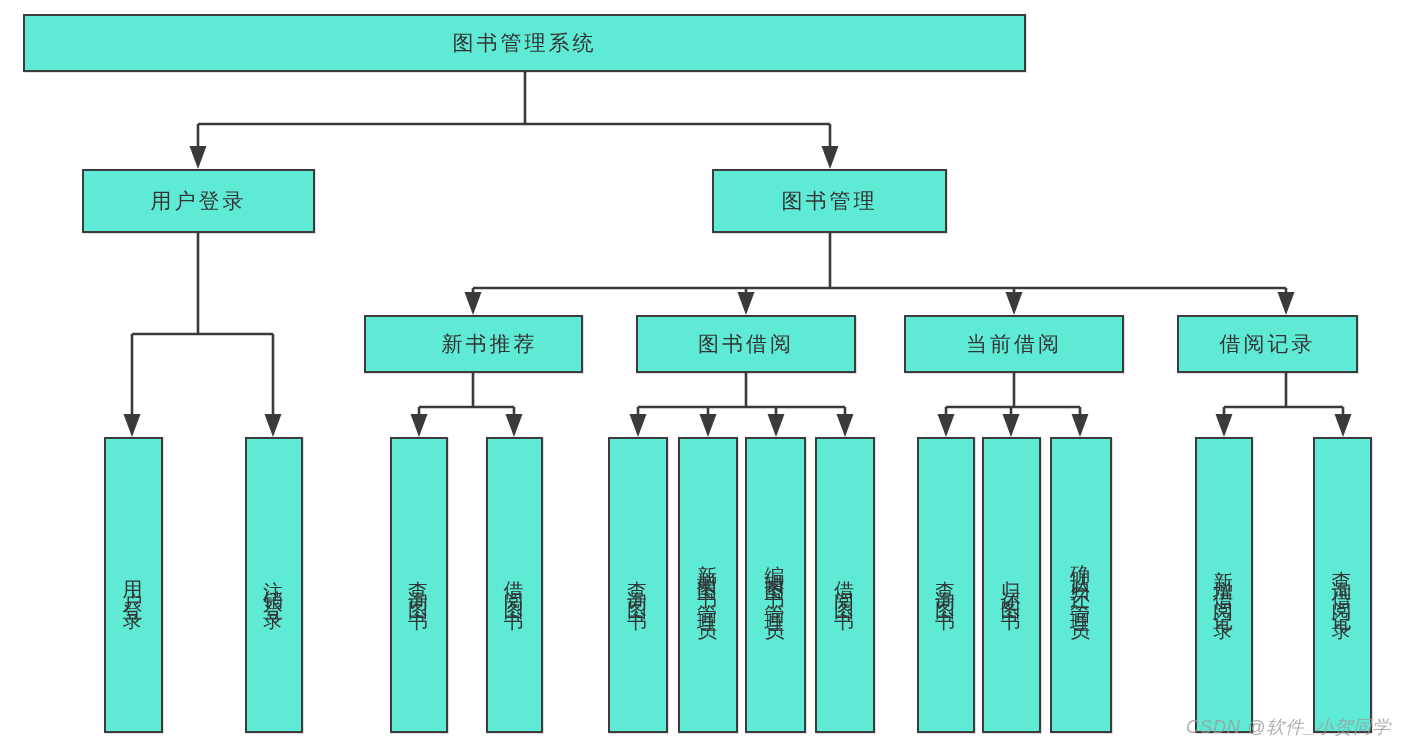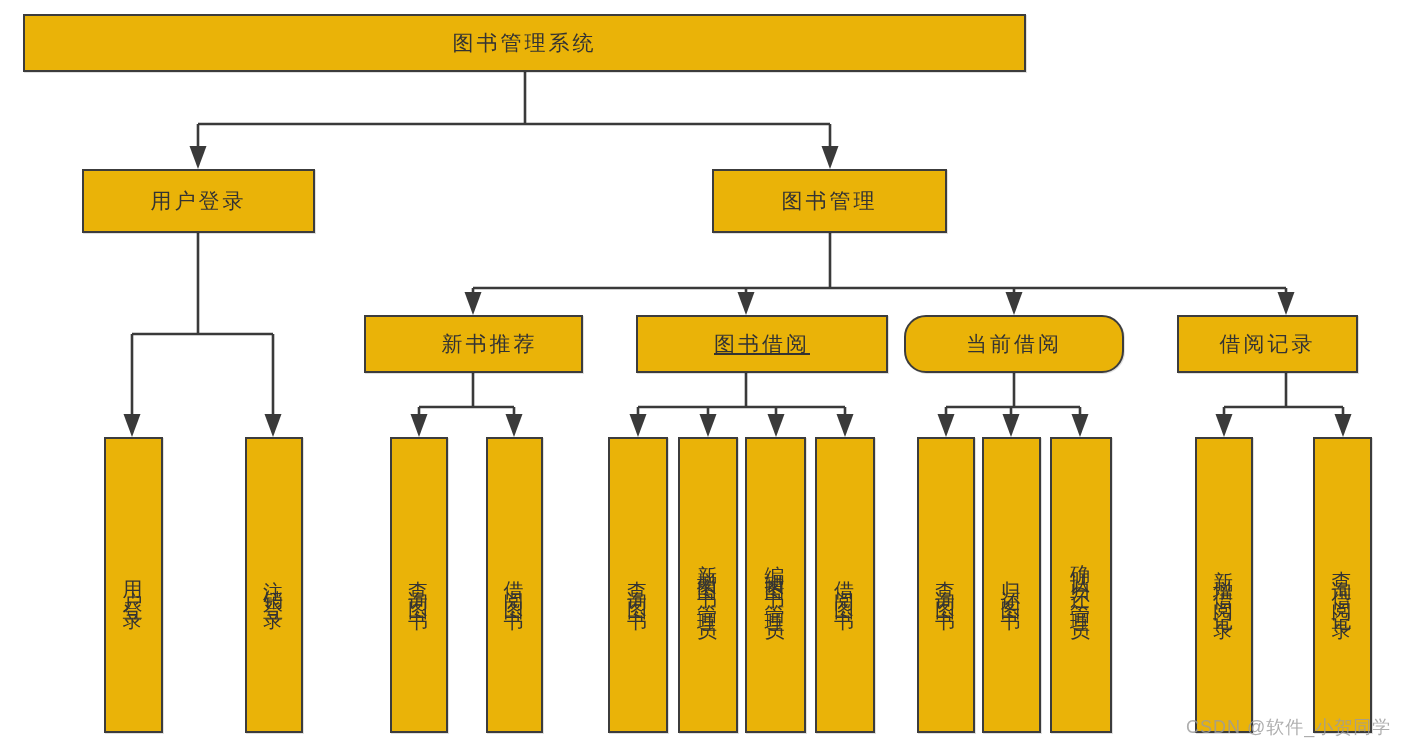--- a/index.html
+++ b/index.html
@@ -3,21 +3,21 @@
 <meta charset="utf-8">
 <style>
   html,body{margin:0;padding:0;background:#ffffff;}
   body{width:1405px;height:747px;position:relative;overflow:hidden;
        font-family:"Liberation Sans",sans-serif;}
   .stage{position:absolute;inset:0;}
   svg.connectors{position:absolute;left:0;top:0;pointer-events:none;}
   .node{
     position:absolute;
     box-sizing:border-box;
-    background:#eab308;
+    background:#5eead4;
     border:2.5px solid #3c3c3c;
     display:flex;align-items:center;justify-content:center;
     color:#333333;
     font-size:21px;
     letter-spacing:3px;
     white-space:nowrap;
     box-shadow:1px 1px 0 rgba(0,0,0,0.12);
     text-align:right;
   }
   .vnode{
@@ -29,20 +29,21 @@
   }
   .vnode.tight{letter-spacing:8px;}
   .watermark{
     position:absolute;
     left:1186px;top:715px;
     font-size:18px;
     color:rgba(156,156,156,0.82);
     letter-spacing:1px;
     z-index:10;
     white-space:nowrap;
+    font-style:italic;
   }
 </style>
 </head>
 <body>
 
 <div class="stage">
 
   <svg class="connectors" width="1405" height="747" viewBox="0 0 1405 747">
       <polyline points="525,72 525,124" fill="none" stroke="#3a3a3a" stroke-width="2.6"></polyline>
       <polyline points="198,124 830,124" fill="none" stroke="#3a3a3a" stroke-width="2.6"></polyline>
@@ -97,22 +98,22 @@
       <line x1="1343" y1="407" x2="1343" y2="419" stroke="#3a3a3a" stroke-width="2.6"></line>
       <polygon points="1334.5,414 1351.5,414 1343,437" fill="#3a3a3a"></polygon>
     </svg>
 
   <div class="node" style="left:23px;top:14px;width:1003px;height:58px;">图书管理系统</div>
 
   <div class="node" style="left:82px;top:169px;width:233px;height:64px;">用户登录</div>
   <div class="node" style="left:712px;top:169px;width:235px;height:64px;">图书管理</div>
 
   <div class="node" style="left:364px;top:315px;width:219px;height:58px;padding-left:32px;">新书推荐</div>
-  <div class="node" style="left:636px;top:315px;width:252px;height:58px;text-decoration:underline;">图书借阅</div>
-  <div class="node" style="left:904px;top:315px;width:220px;height:58px;border-radius:22px;">当前借阅</div>
+  <div class="node" style="left:636px;top:315px;width:220px;height:58px;">图书借阅</div>
+  <div class="node" style="left:904px;top:315px;width:220px;height:58px;">当前借阅</div>
   <div class="node" style="left:1177px;top:315px;width:181px;height:58px;">借阅记录</div>
 
   <div class="node vnode" style="left:104px;top:437px;width:59px;height:296px;">用户登录</div>
   <div class="node vnode" style="left:245px;top:437px;width:58px;height:296px;">注销登录</div>
 
   <div class="node vnode" style="left:390px;top:437px;width:58px;height:296px;">查询图书</div>
   <div class="node vnode" style="left:486px;top:437px;width:57px;height:296px;">借阅图书</div>
 
   <div class="node vnode" style="left:608px;top:437px;width:60px;height:296px;">查询图书</div>
   <div class="node vnode tight" style="left:678px;top:437px;width:60px;height:296px;">新增图书（管理员）</div>

